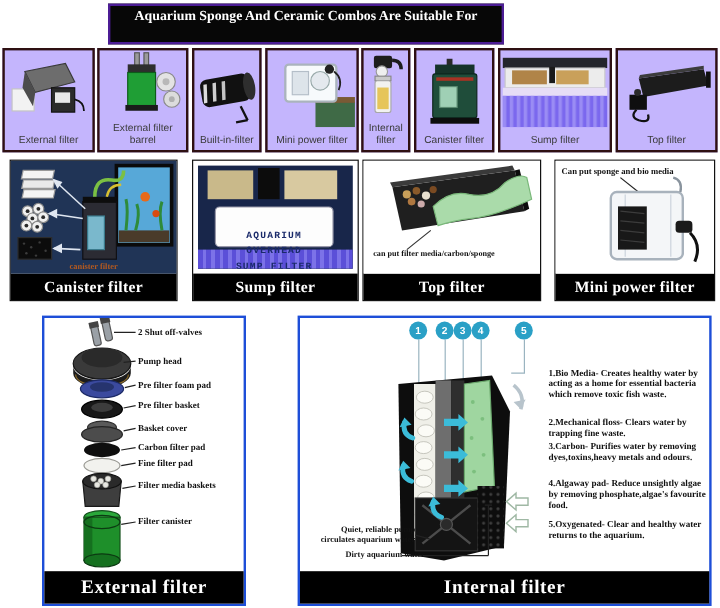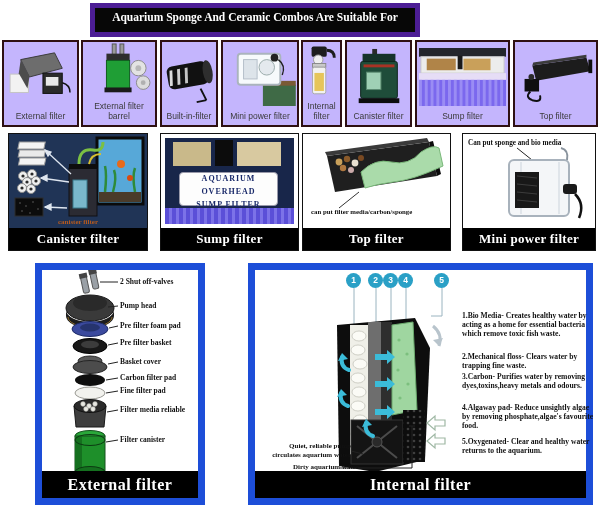--- a/index.html
+++ b/index.html
@@ -2,47 +2,47 @@
 <html><head>
 <meta charset="utf-8">
 <style>
   html,body{margin:0;padding:0;background:#fff;}
   .page{position:relative;width:600px;height:507px;background:#fff;overflow:hidden;
         font-family:"Liberation Serif",serif;}
   .abs{position:absolute;}
 
   
   .header-banner{left:90px;top:3px;width:330px;height:34px;background:#070707;
-    border:5px solid #4c1d95;box-sizing:border-box;color:#fff;text-align:center;
+    border:2px solid #4c1d95;box-sizing:border-box;color:#fff;text-align:center;
     font-weight:bold;font-size:11.5px;line-height:1.32;padding-top:2px;}
 
   
   .thumb-cell{top:40px;height:87px;border:2px solid #2e1012;background:#c4b5fd;
     box-sizing:border-box;display:flex;flex-direction:column;}
   .thumb-img{flex:1;display:flex;align-items:center;justify-content:center;overflow:hidden;}
   .thumb-label{font-family:"Liberation Sans",sans-serif;font-size:8.5px;color:#3a3a3a;
     text-align:center;line-height:1.15;padding:0 1px 3px 1px;}
 
   
   .feature-panel{top:133px;height:118px;border:1px solid #111;background:#fff;
     box-sizing:border-box;display:flex;flex-direction:column;}
   .feature-img{flex:1;position:relative;overflow:hidden;}
   .feature-banner{height:22px;background:#000;color:#fff;font-weight:bold;font-size:13px;
     text-align:center;line-height:22px;letter-spacing:.3px;}
   .scene-caption{position:absolute;left:0;right:0;bottom:2px;text-align:center;
     color:#b55a1f;font-size:7px;font-weight:bold;}
   .sump-photo{position:absolute;inset:4px;background:#18264a;overflow:hidden;}
   .sump-sign{position:absolute;left:14px;right:16px;top:34px;height:34px;background:#fdfdfd;
     border-radius:4px;border:1px solid #99a;color:#1a2a6a;font-weight:bold;font-size:8px;
-    text-align:center;line-height:1.6;letter-spacing:1px;padding-top:0;box-sizing:border-box;
-    font-family:Liberation Serif, serif;}
+    text-align:center;line-height:1.6;letter-spacing:1px;padding-top:18px;box-sizing:border-box;
+    font-family:Liberation Mono, monospace;}
   .media-note{position:absolute;font-size:6.8px;font-weight:bold;color:#111;white-space:nowrap;}
 
   
-  .diagram-panel{top:263px;height:242px;border:7px solid #1d4ed8;background:#fff;
+  .diagram-panel{top:263px;height:242px;border:2px solid #1d4ed8;background:#fff;
     box-sizing:border-box;}
   .diagram-banner{position:absolute;left:0;right:0;bottom:0;height:27px;background:#000;
     color:#fff;font-weight:bold;font-size:16px;text-align:center;line-height:27px;
     letter-spacing:.5px;}
   .part-label{position:absolute;left:78px;font-size:7.5px;font-weight:bold;color:#111;
     white-space:nowrap;}
   .callout{position:absolute;width:15px;height:15px;border-radius:50%;background:#2aa0c6;
     color:#fff;font-size:8.5px;font-family:"Liberation Sans",sans-serif;font-weight:bold;
     text-align:center;line-height:15px;}
   .annotation{position:absolute;left:207px;width:133px;font-size:7.6px;font-weight:bold;
@@ -360,21 +360,21 @@
         <line x1="64" y1="172" x2="76" y2="170"></line>
       </g>
     </svg>
     <div class="part-label" style="top:7px">2 Shut off-valves</div>
     <div class="part-label" style="top:31px">Pump head</div>
     <div class="part-label" style="top:51px">Pre filter foam pad</div>
     <div class="part-label" style="top:68px">Pre filter basket</div>
     <div class="part-label" style="top:87px">Basket cover</div>
     <div class="part-label" style="top:103px">Carbon filter pad</div>
     <div class="part-label" style="top:116px">Fine filter pad</div>
-    <div class="part-label" style="top:135px">Filter media reliable</div>
+    <div class="part-label" style="top:135px">Filter media baskets</div>
     <div class="part-label" style="top:165px">Filter canister</div>
     <div class="diagram-banner">External filter</div>
   </div>
 
   <div class="abs diagram-panel" style="left:248px;width:345px">
     <svg width="341" height="213" viewBox="0 0 341 213" style="position:absolute;left:0;top:0">
 
       <g stroke="#9ab4c0" stroke-width="1" fill="none">
         <line x1="99" y1="18" x2="99" y2="58"></line>
         <line x1="121" y1="18" x2="121" y2="72"></line>

